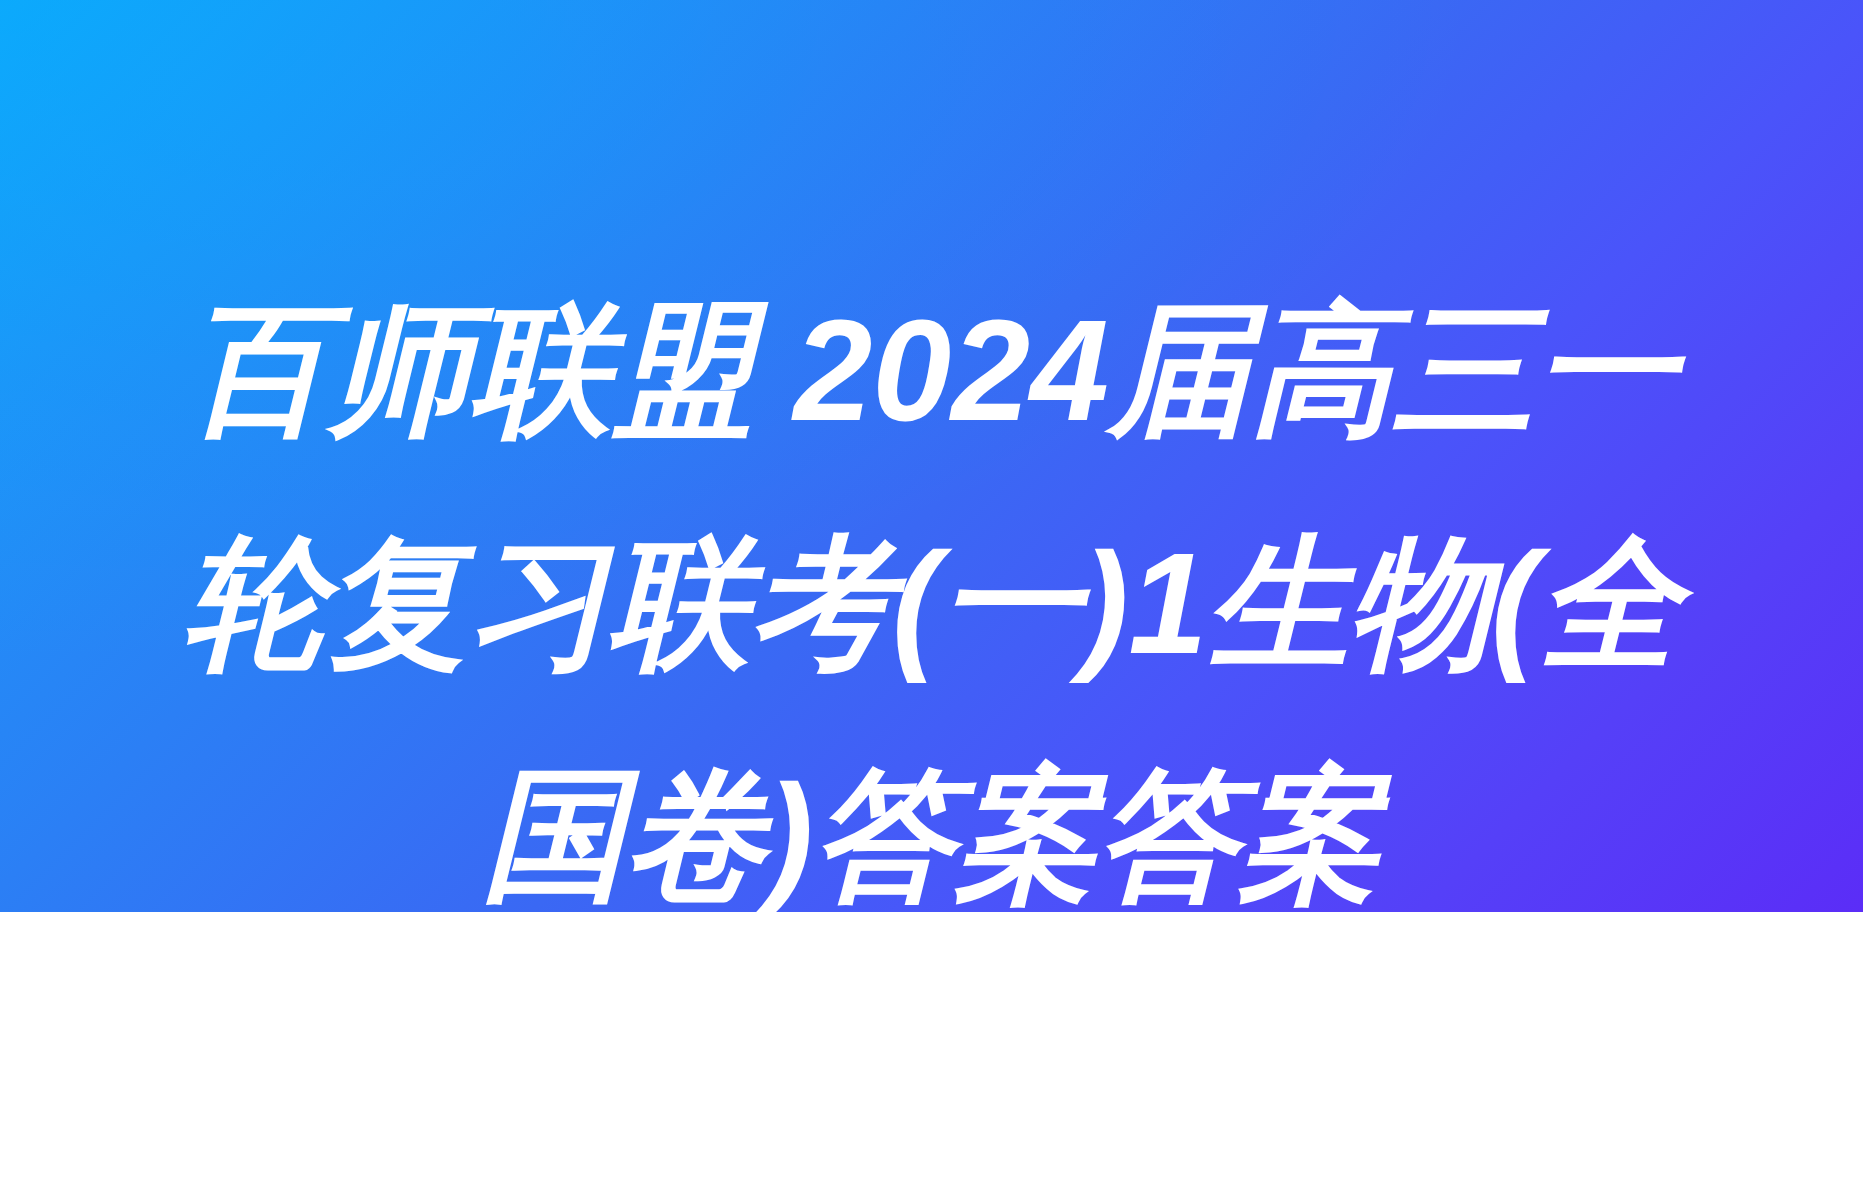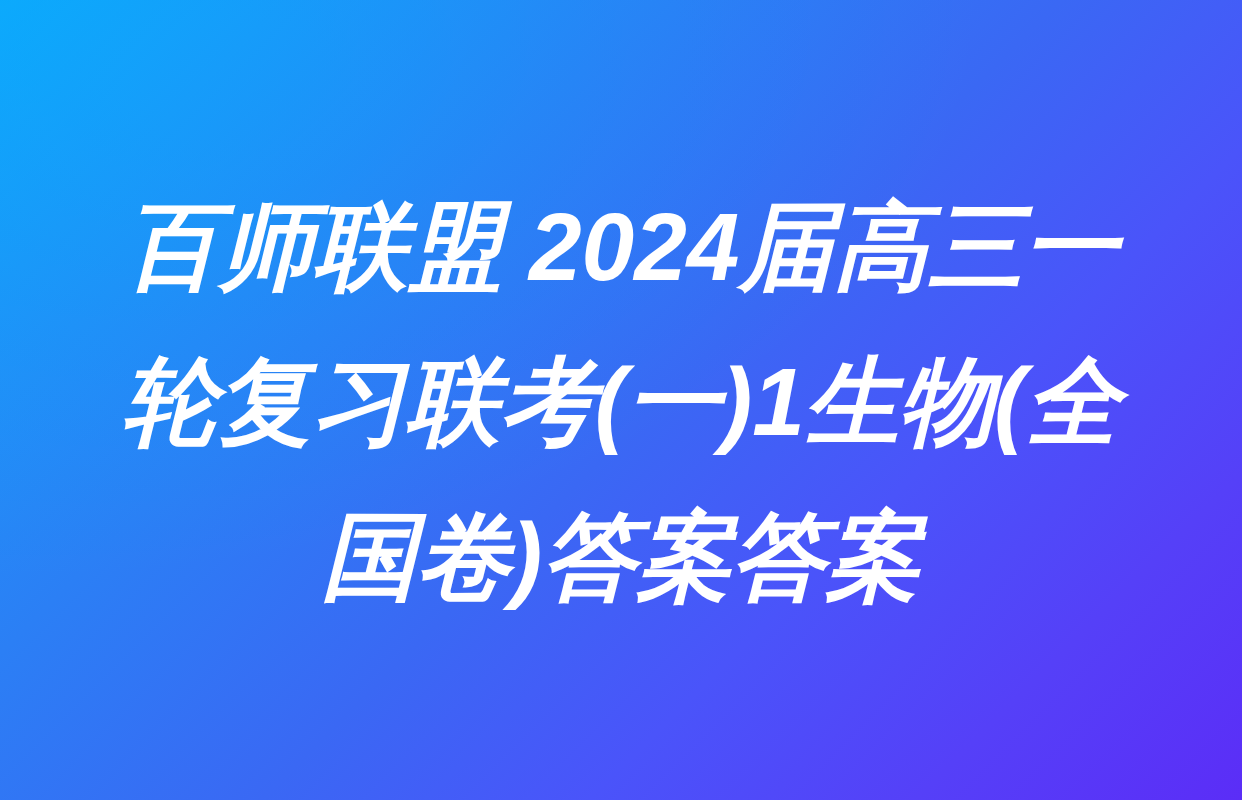--- a/index.html
+++ b/index.html
@@ -4,21 +4,21 @@
 <title>Answer Banner</title>
 <style>
   html, body {
     margin: 0;
     padding: 0;
     background: #ffffff;
   }
   #banner {
     position: relative;
     width: 1242px;
-    height: 800px;
+    height: 608px;
     overflow: hidden;
     font-family: "Liberation Sans", "DejaVu Sans", sans-serif;
     
     background:
       linear-gradient(135deg,
         #13A3FA 0%,
         #1E93F8 14%,
         #2B7FF5 32%,
         #3A68F4 52%,
         #4A54FA 68%,

